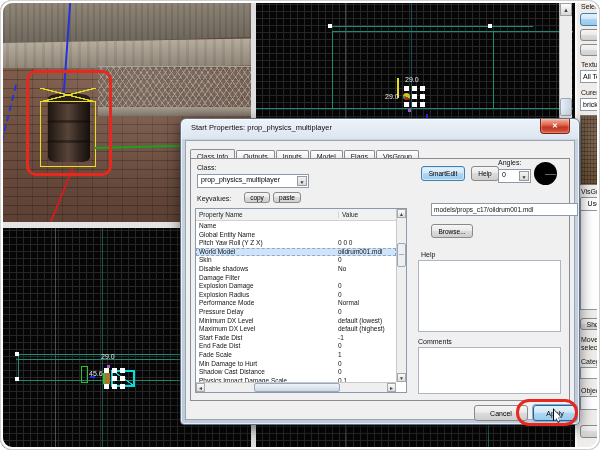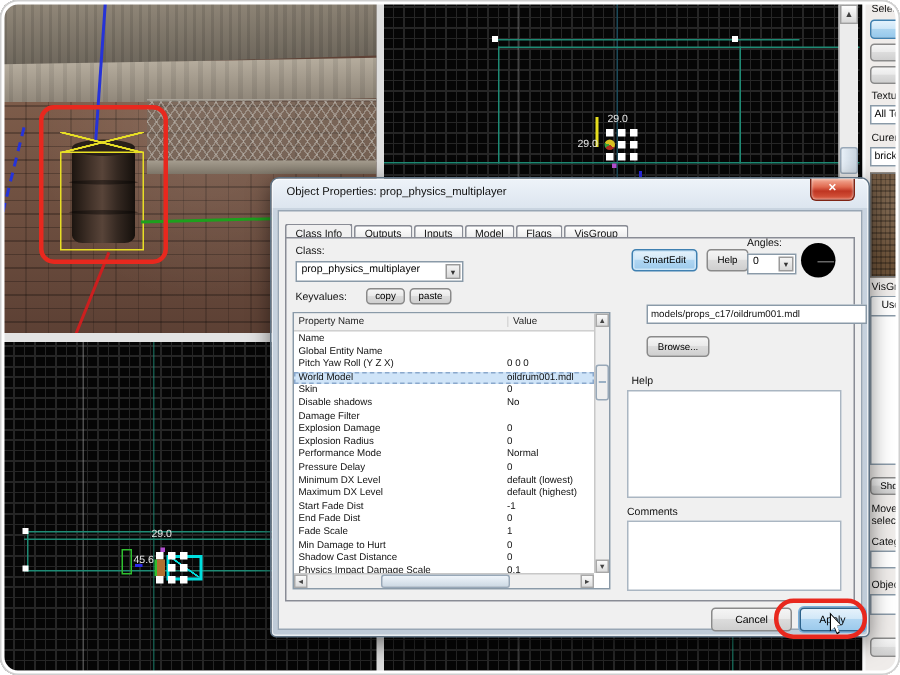--- a/index.html
+++ b/index.html
@@ -265,21 +265,21 @@
       <div class="rp-label" style="top:336px;">Move</div>
       <div class="rp-label" style="top:344px;">selecte</div>
       <div class="rp-label" style="top:358px;">Categor</div>
       <div class="rp-box" style="top:367px;height:12px;"></div>
       <div class="rp-label" style="top:387px;">Objects:</div>
       <div class="rp-box" style="top:396px;height:14px;"></div>
       <div class="rp-btn" style="top:425px;height:13px;"></div>
     </div>
 
     <div class="dialog">
-      <div class="dlg-title">Object Properties: prop_physics_multiplayer</div>
+      <div class="dlg-title">Start Properties: prop_physics_multiplayer</div>
       <div class="dlg-close">✕</div>
       <div class="dlg-client">
         <div class="tabs"><div class="tab active">Class Info</div><div class="tab">Outputs</div><div class="tab">Inputs</div><div class="tab">Model</div><div class="tab">Flags</div><div class="tab">VisGroup</div></div>
         <div class="tab-page">
           <div class="lbl" style="left:6px;top:5px;">Class:</div>
           <div class="combo" style="left:6px;top:15px;width:112px;height:14px;">
             <span>prop_physics_multiplayer</span>
             <span class="carrow">▼</span>
           </div>
           <div class="lbl" style="left:6px;top:36px;">Keyvalues:</div>

